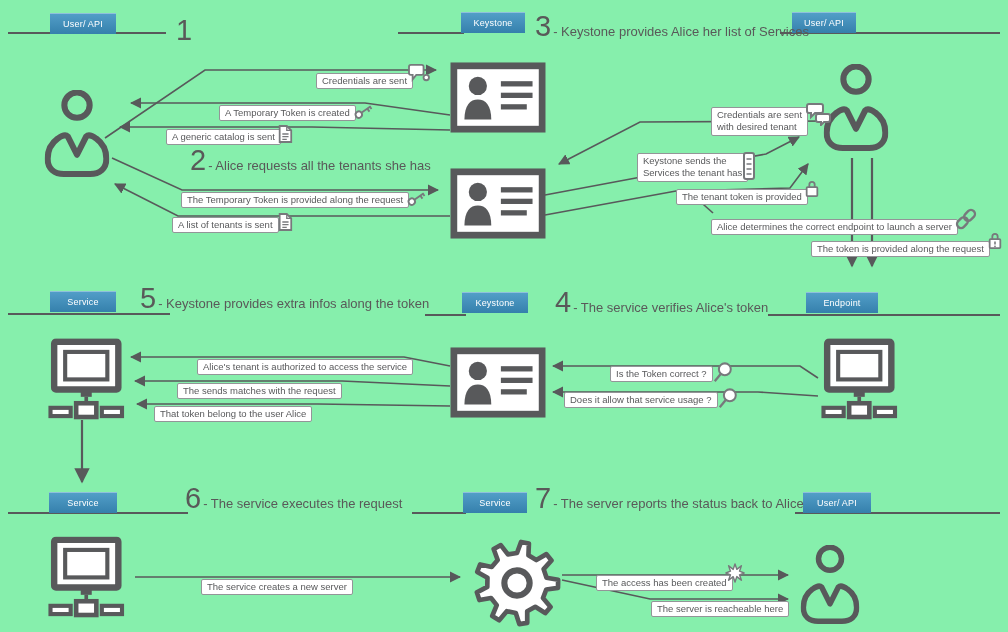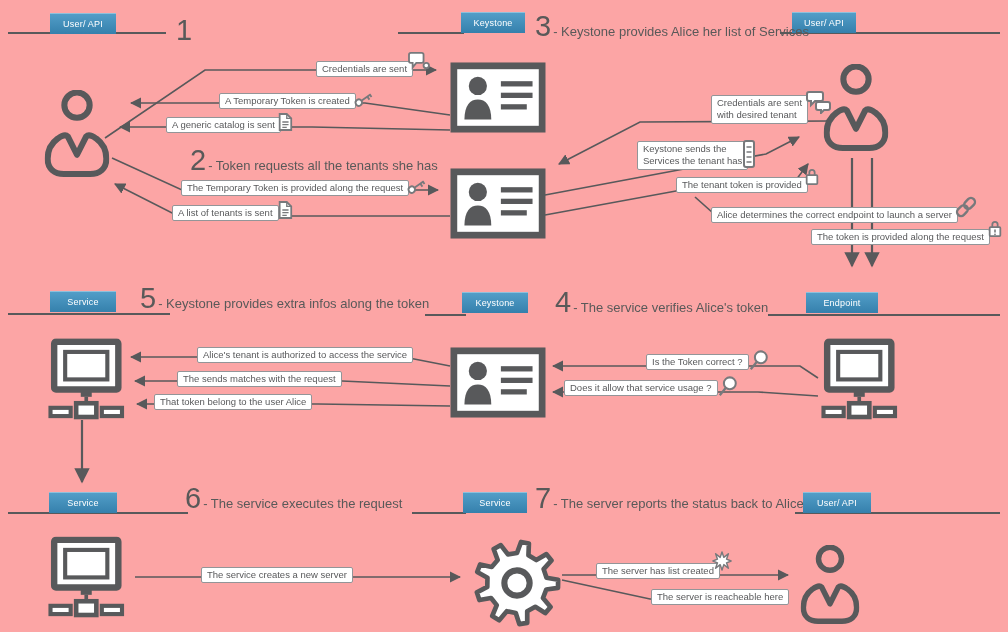--- a/index.html
+++ b/index.html
@@ -1,33 +1,33 @@
 <!DOCTYPE html>
 <html><head>
 <meta charset="utf-8">
 <style>
   html,body{margin:0;padding:0;background:#fff;}
   #canvas{
-    position:relative;width:1008px;height:632px;background:#fca5a5;overflow:hidden;
+    position:relative;width:1008px;height:632px;background:#86efac;overflow:hidden;
     font-family:"Liberation Sans", sans-serif;color:#58595b;
   }
   #wires{position:absolute;left:0;top:0;z-index:1;}
   .icon{position:absolute;z-index:2;}
   .badge{
     position:absolute;z-index:4;height:21px;display:flex;align-items:center;justify-content:center;
     background:linear-gradient(180deg,#539fc9 0%,#3580ac 100%);
     color:#fff;font-size:9px;letter-spacing:.2px;
     box-shadow:inset 0 1px 0 rgba(255,255,255,.35);
   }
   .step{position:absolute;z-index:4;display:flex;align-items:baseline;color:#595959;white-space:nowrap;}
   .step .num{font-size:29px;line-height:1;font-weight:400;}
   .step .txt{font-size:13px;margin-left:2px;}
   .lbl{
     position:absolute;z-index:3;background:#fff;border:1px solid #939598;border-radius:2px;
-    padding:1px 5px;font-size:9.5px;line-height:1.3;color:#58595b;white-space:nowrap;
+    padding:1px 5px;font-size:9.5px;line-height:1.3;color:#58595b;white-space:nowrap;margin-top:12px;
   }
   .lbl .ln{display:block;}
   .tic{position:absolute;z-index:4;}
   svg{overflow:visible;}
 </style>
 </head>
 <body>
 
 <div id="canvas">
 
@@ -165,21 +165,21 @@
   <div class="badge" style="left:806px;top:292px;width:72px">Endpoint</div>
   <div class="badge" style="left:49px;top:492px;width:68px">Service</div>
   <div class="badge" style="left:463px;top:492px;width:64px">Service</div>
   <div class="badge" style="left:803px;top:492px;width:68px">User/ API</div>
 
   <div class="step" style="left:176px;top:16px">
       <span class="num">1</span>
     </div>
   <div class="step" style="left:190px;top:146px">
       <span class="num">2</span>
-      <span class="txt">- Token requests all the tenants she has</span>
+      <span class="txt">- Alice requests all the tenants she has</span>
     </div>
   <div class="step" style="left:535px;top:12px">
       <span class="num">3</span>
       <span class="txt">- Keystone provides Alice her list of Services</span>
     </div>
   <div class="step" style="left:555px;top:288px">
       <span class="num">4</span>
       <span class="txt">- The service verifies Alice's token</span>
     </div>
   <div class="step" style="left:140px;top:284px">
@@ -291,37 +291,37 @@
     <svg class="tic" style="right:-14px;top:-11px" width="16" height="20" viewBox="0 0 18 22">
         <use href="#sym-lockex"></use>
       </svg>
   </div>
   <div class="lbl" style="left:177px;top:371px">
     <span>The sends matches with the request</span>
   </div>
   <div class="lbl" style="left:154px;top:394px">
     <span>That token belong to the user Alice</span>
   </div>
-  <div class="lbl" style="left:646px;top:354px">
+  <div class="lbl" style="left:610px;top:354px">
     <span>Is the Token correct ?</span>
     <svg class="tic" style="right:-22px;top:-6px" width="22" height="24" viewBox="0 0 24 26">
         <use href="#sym-mag"></use>
       </svg>
   </div>
   <div class="lbl" style="left:564px;top:380px">
     <span>Does it allow that service usage ?</span>
     <svg class="tic" style="right:-22px;top:-6px" width="22" height="24" viewBox="0 0 24 26">
         <use href="#sym-mag"></use>
       </svg>
   </div>
   <div class="lbl" style="left:201px;top:567px">
     <span>The service creates a new server</span>
   </div>
   <div class="lbl" style="left:596px;top:563px">
-    <span>The server has list created</span>
+    <span>The access has been created</span>
     <svg class="tic" style="right:-13px;top:-13px" width="20" height="20" viewBox="0 0 22 22">
         <use href="#sym-star"></use>
       </svg>
   </div>
   <div class="lbl" style="left:651px;top:589px">
     <span>The server is reacheable here</span>
   </div>
 
 </div>
 

